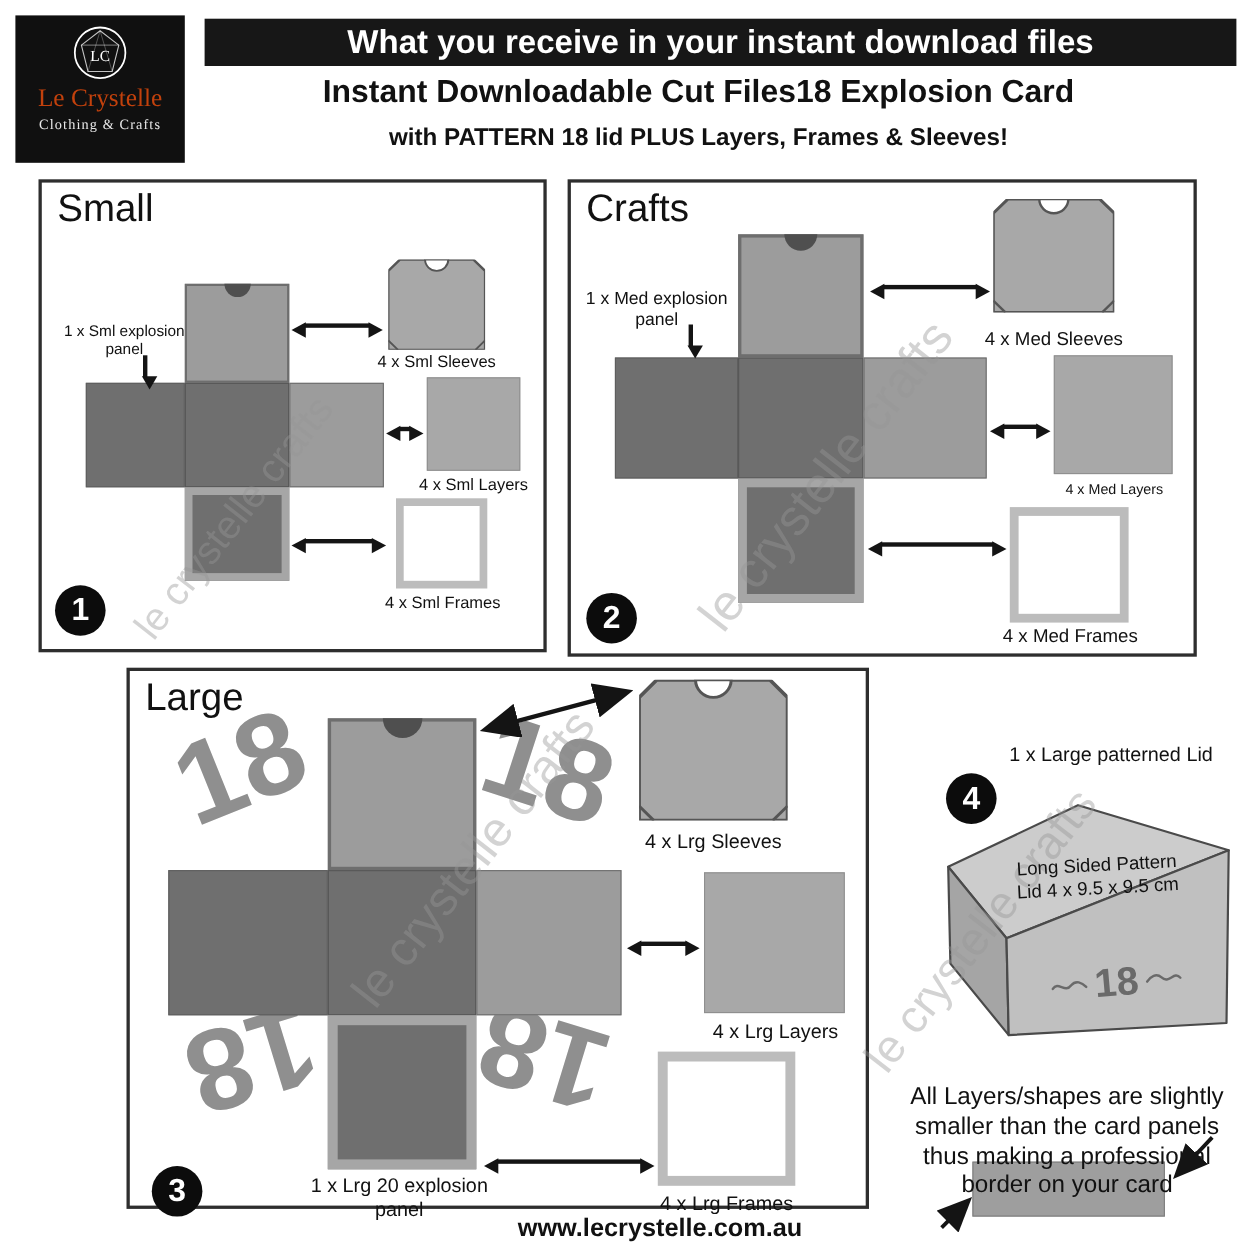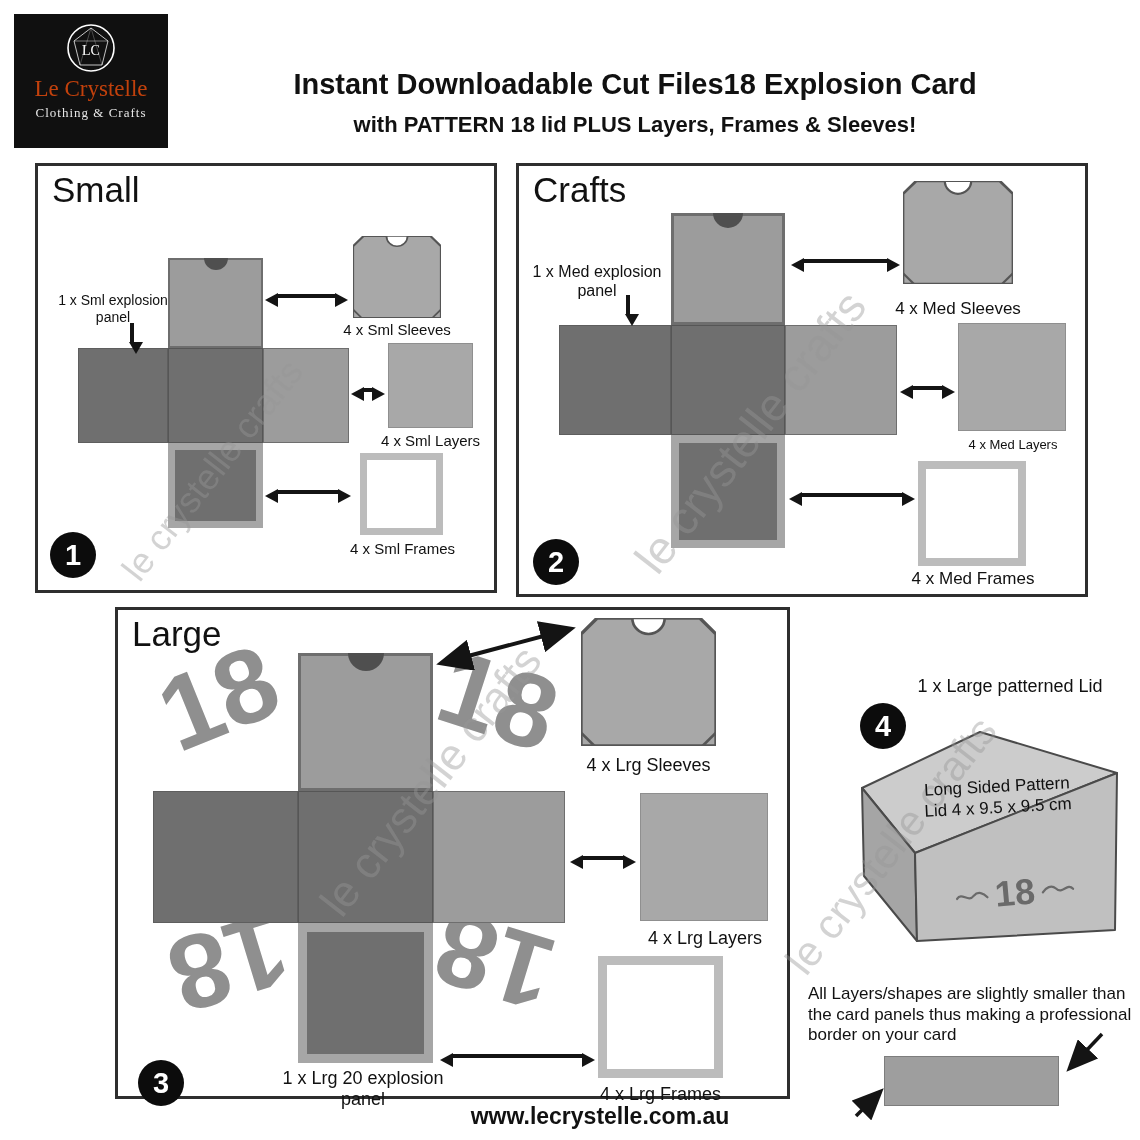--- a/index.html
+++ b/index.html
@@ -46,21 +46,21 @@
   .varrow::after { content:""; position:absolute; bottom:-11px; left:-5px; width:0; height:0;
            border-left:7px solid transparent; border-right:7px solid transparent; border-top:12px solid #141414; }
 
   .deco18 { position:absolute; font-weight:bold; font-size:105px; line-height:1; color:#8f8f8f; z-index:0; }
 
   .wm { position:absolute; color:rgba(150,150,150,0.42); white-space:nowrap; transform:rotate(-52deg);
         transform-origin:left center; pointer-events:none; z-index:2; }
 
   .footer-url { position:absolute; left:400px; top:1103px; width:400px; text-align:center;
                 font-size:23px; font-weight:bold; z-index:4; }
-  .note-text { position:absolute; left:808px; top:984px; width:324px; font-size:17px; line-height:1.22; z-index:3; }
+  .note-text { position:absolute; left:808px; top:984px; width:324px; text-align:center; font-size:22px; line-height:1.22; z-index:3; }
   .lid-heading { position:absolute; left:890px; top:676px; width:240px; text-align:center; font-size:18px; z-index:3; }
   .lid-top-text { position:absolute; left:885px; top:776px; width:225px; text-align:center; font-size:17px;
                   line-height:1.25; transform:rotate(-3deg); z-index:3; }
   .lid-num-row { position:absolute; left:945px; top:872px; width:140px; display:flex; align-items:center;
                  justify-content:center; gap:6px; transform:rotate(-5deg); z-index:3; color:#6a6a6a; }
   .lid-num { font-size:36px; font-weight:bold; }
   .swatch-rect { position:absolute; left:884px; top:1056px; width:175px; height:50px; background:#9e9e9e;
                  border:1px solid #7d7d7d; z-index:1; }
 </style>
 </head>
@@ -74,20 +74,21 @@
       <polygon points="26,6 43,19 37,43 15,43 9,19" fill="none" stroke="rgba(255,255,255,0.75)" stroke-width="1"></polygon>
       <line x1="9" y1="19" x2="43" y2="19" stroke="rgba(255,255,255,0.55)" stroke-width="0.8"></line>
       <line x1="26" y1="6" x2="15" y2="43" stroke="rgba(255,255,255,0.35)" stroke-width="0.7"></line>
       <line x1="26" y1="6" x2="37" y2="43" stroke="rgba(255,255,255,0.35)" stroke-width="0.7"></line>
       <text x="26" y="33" text-anchor="middle" font-family="Liberation Serif, serif" font-size="14" fill="#ffffff">LC</text>
     </svg>
     <div class="logo-name">Le Crystelle</div>
     <div class="logo-tagline">Clothing &amp; Crafts</div>
   </div>
 
+  <div class="banner">What you receive in your instant download files</div>
   <div class="main-title">Instant Downloadable Cut Files18 Explosion Card</div>
   <div class="sub-title">with PATTERN 18 lid PLUS Layers, Frames &amp; Sleeves!</div>
 
   <div class="wm" style="left:130px; top:555px; font-size:36px;">le crystelle crafts</div>
   <div class="wm" style="left:645px; top:540px; font-size:46px;">le crystelle crafts</div>
   <div class="wm" style="left:330px; top:885px; font-size:44px;">le crystelle crafts</div>
   <div class="wm" style="left:795px; top:945px; font-size:42px;">le crystelle crafts</div>
 
   <div class="section" style="left:35px; top:163px; width:462px; height:430px;">
     <div class="sec-title">Small</div>

